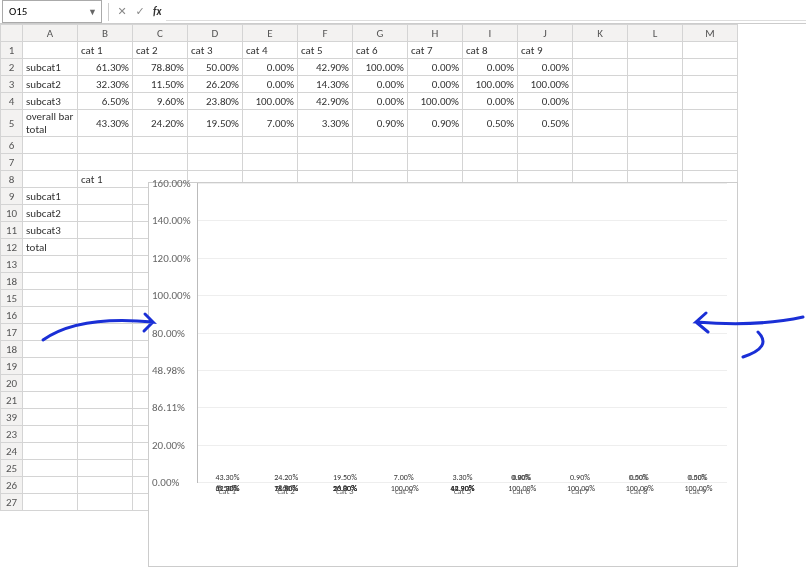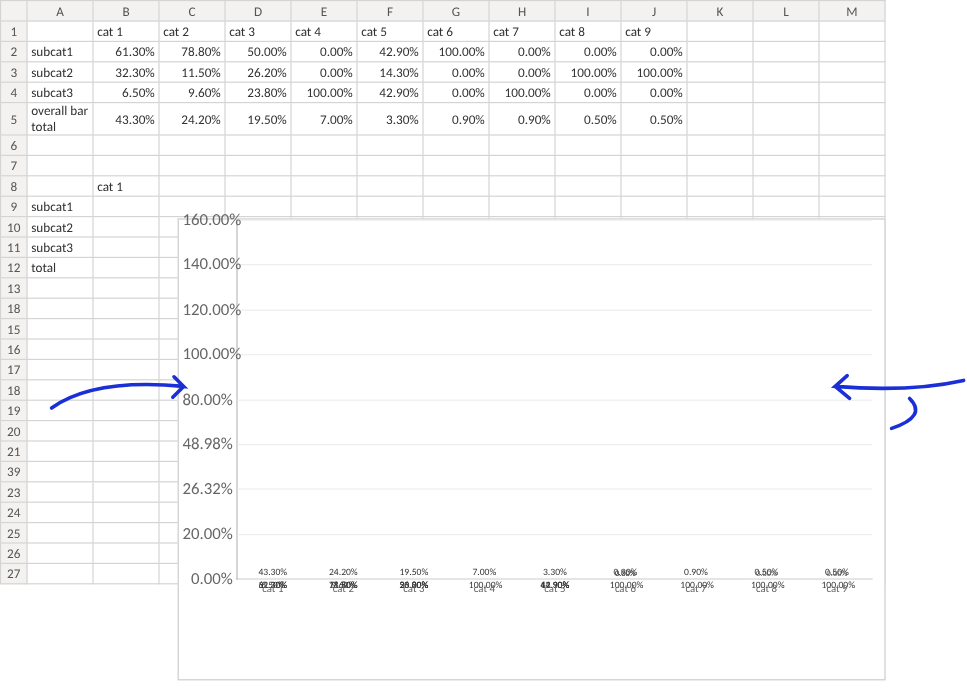--- a/index.html
+++ b/index.html
@@ -24,21 +24,21 @@
   table.sheet th.rowh { width:22px; text-align:center; }
   table.sheet td.num { text-align:right; }
   .colA { width:55px; } .colB,.colC,.colD,.colE,.colF,.colG,.colH,.colI,.colJ { width:55px; }
   .colK,.colL,.colM { width:55px; }
   .row5 td, .row5 th { height:32px; }
 
   
   .chartbox { position:absolute; left:148px; top:182px; width:590px; height:385px; background:#fff; border:1px solid #ccc; }
   .chart-title { text-align:center; font-size:13px; color:#555; margin:6px 0 2px; }
   .plot { position:relative; margin-left:48px; margin-right:10px; height:300px; border-left:1px solid #bbb; border-bottom:1px solid #bbb; }
-  .ytick { position:absolute; left:-46px; width:42px; text-align:right; font-size:14px; color:#666; transform:translateY(-50%); }
+  .ytick { position:absolute; left:-46px; width:42px; text-align:left; font-size:11px; color:#666; transform:translateY(-50%); }
   .ygrid { position:absolute; left:0; right:0; border-top:1px solid #eee; }
   .bars { position:absolute; left:0; right:0; top:0; bottom:0; display:flex; align-items:flex-end; justify-content:space-around; }
   .bar { width:26px; position:relative; }
   .seg { width:100%; position:relative; }
   .seg span { position:absolute; width:100%; text-align:center; font-size:8px; color:#333; top:1px; }
   .c-blue { background:#4472c4; }
   .c-orange { background:#ed7d31; }
   .c-gray { background:#a5a5a5; }
   .toplbl { position:absolute; width:40px; left:-7px; text-align:center; font-size:8px; color:#333; }
   .catlbl { position:absolute; top:100%; left:-7px; width:40px; text-align:center; font-size:9px; color:#666; margin-top:3px; }
@@ -47,20 +47,31 @@
   .sw { display:inline-block; width:8px; height:8px; margin-right:3px; vertical-align:middle; }
 
   
   svg.anno { position:absolute; pointer-events:none; }
 </style>
 </head>
 <body>
 
 <div class="app">
 
+  <div class="fbar">
+    <div class="namebox">
+      <input value="O15" style="">
+      <span class="dd">▼</span>
+    </div>
+    <div class="sep"></div>
+    <div class="fxbtn">✕</div>
+    <div class="fxbtn">✓</div>
+    <div class="fxlbl">fx</div>
+    <div class="fxline"></div>
+  </div>
 
   <div class="grid">
     <table class="sheet">
       <tbody>
           <tr id="colhdr">
             <th class="rowh"></th>
             <th class="colA">A</th>
             <th class="colB">B</th>
             <th class="colC">C</th>
             <th class="colD">D</th>
@@ -615,21 +626,21 @@
             <div class="toplbl" style="bottom: 58.5%; font-size: 7px; color: rgb(85, 85, 85);">0.00%</div>
             <div class="seg c-gray" style="position: absolute; bottom: 62.5%; height: 0%; width: 100%;"></div>
             <div class="catlbl">cat 9</div>
           </div>
         </div>
     <div class="ygrid" style="top: 100%;"></div>
         <div class="ytick" style="top: 100%;">0.00%</div>
         <div class="ygrid" style="top: 87.5%;"></div>
         <div class="ytick" style="top: 87.5%;">20.00%</div>
         <div class="ygrid" style="top: 75%;"></div>
-        <div class="ytick" style="top: 75%;">26.32%</div>
+        <div class="ytick" style="top: 75%;">86.11%</div>
         <div class="ygrid" style="top: 62.5%;"></div>
         <div class="ytick" style="top: 62.5%;">48.98%</div>
         <div class="ygrid" style="top: 50%;"></div>
         <div class="ytick" style="top: 50%;">80.00%</div>
         <div class="ygrid" style="top: 37.5%;"></div>
         <div class="ytick" style="top: 37.5%;">100.00%</div>
         <div class="ygrid" style="top: 25%;"></div>
         <div class="ytick" style="top: 25%;">120.00%</div>
         <div class="ygrid" style="top: 12.5%;"></div>
         <div class="ytick" style="top: 12.5%;">140.00%</div>

